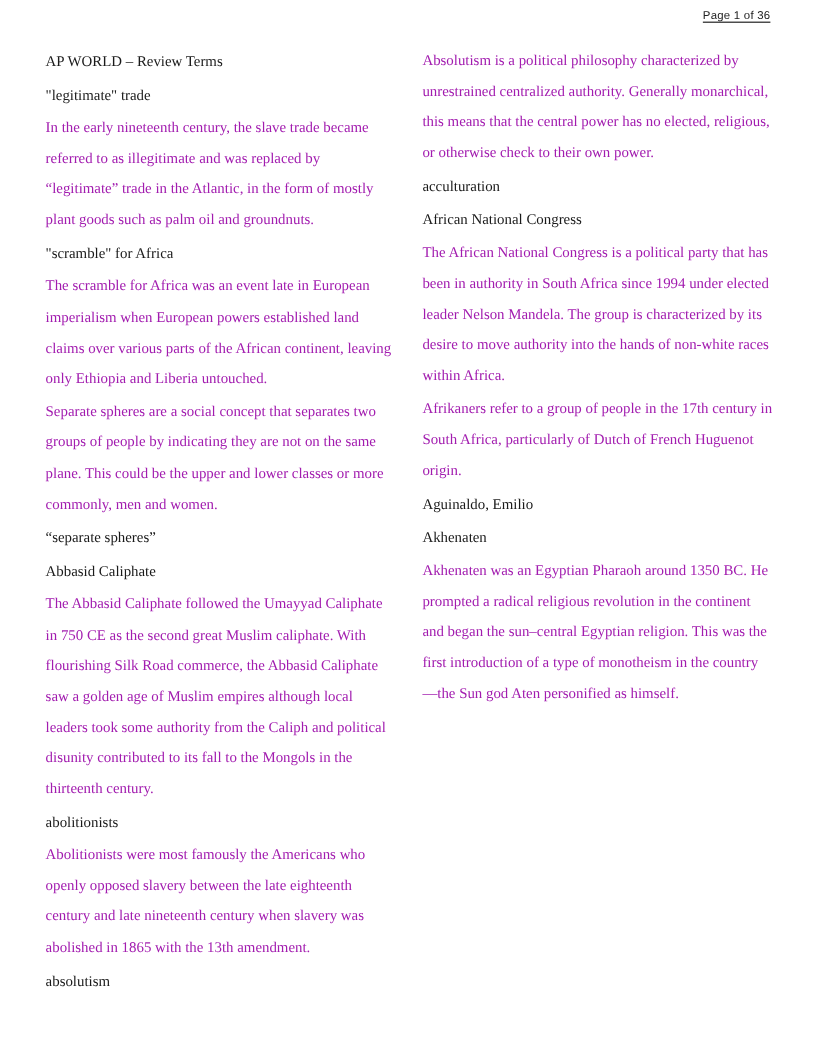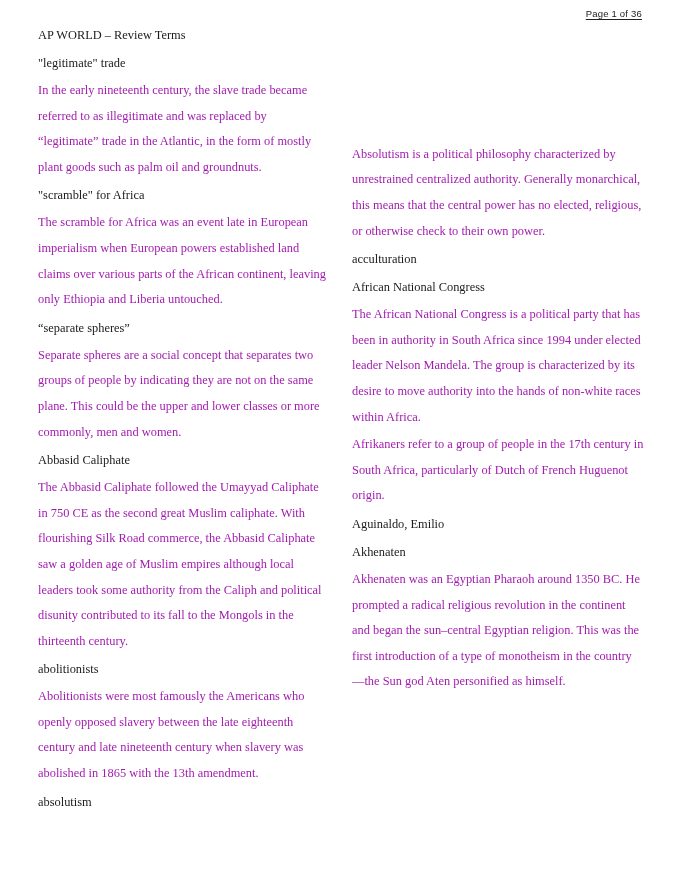--- a/index.html
+++ b/index.html
@@ -22,26 +22,25 @@
     font-family: "Liberation Sans", sans-serif;
     font-size: 9.5px;
     color: #222222;
     letter-spacing: 0.2px;
     text-decoration: underline;
     text-underline-offset: 2px;
     text-align: center;
   }
   .columns {
     position: absolute;
-    top: 22px;
+    top: 38px;
     left: 38px;
     right: 30px;
     display: flex;
     gap: 22px;
-    align-items: center;
   }
   .col {
     width: 292px;
     flex: 0 0 292px;
   }
   .term {
     font-family: "Liberation Serif", "DejaVu Serif", serif;
     font-size: 12.4px;
     line-height: 26px;
     color: #1a1a1a;
@@ -67,22 +66,22 @@
 
   <div class="page-header">Page 1 of 36</div>
 
   <div class="columns">
     <div class="col">
         <p class="block term">AP WORLD – Review Terms</p>
         <p class="block term">"legitimate" trade</p>
         <p class="block body-par">In the early nineteenth century, the slave trade became referred to as illegitimate and was replaced by “legitimate” trade in the Atlantic, in the form of mostly plant goods such as palm oil and groundnuts.</p>
         <p class="block term">"scramble" for Africa</p>
         <p class="block body-par">The scramble for Africa was an event late in European imperialism when European powers established land claims over various parts of the African continent, leaving only Ethiopia and Liberia untouched.</p>
+        <p class="block body-par">Separate spheres are a social concept that separates two groups of people by indicating they are not on the same plane. This could be the upper and lower classes or more commonly, men and women.</p>
         <p class="block term">“separate spheres”</p>
-        <p class="block body-par">Separate spheres are a social concept that separates two groups of people by indicating they are not on the same plane. This could be the upper and lower classes or more commonly, men and women.</p>
         <p class="block term">Abbasid Caliphate</p>
         <p class="block body-par">The Abbasid Caliphate followed the Umayyad Caliphate in 750 CE as the second great Muslim caliphate. With flourishing Silk Road commerce, the Abbasid Caliphate saw a golden age of Muslim empires although local leaders took some authority from the Caliph and political disunity contributed to its fall to the Mongols in the thirteenth century.</p>
         <p class="block term">abolitionists</p>
         <p class="block body-par">Abolitionists were most famously the Americans who openly opposed slavery between the late eighteenth century and late nineteenth century when slavery was abolished in 1865 with the 13th amendment.</p>
         <p class="block term">absolutism</p>
       </div>
     <div class="col">
         <p class="block body-par">Absolutism is a political philosophy characterized by unrestrained centralized authority. Generally monarchical, this means that the central power has no elected, religious, or otherwise check to their own power.</p>
         <p class="block term">acculturation</p>
         <p class="block term">African National Congress</p>

